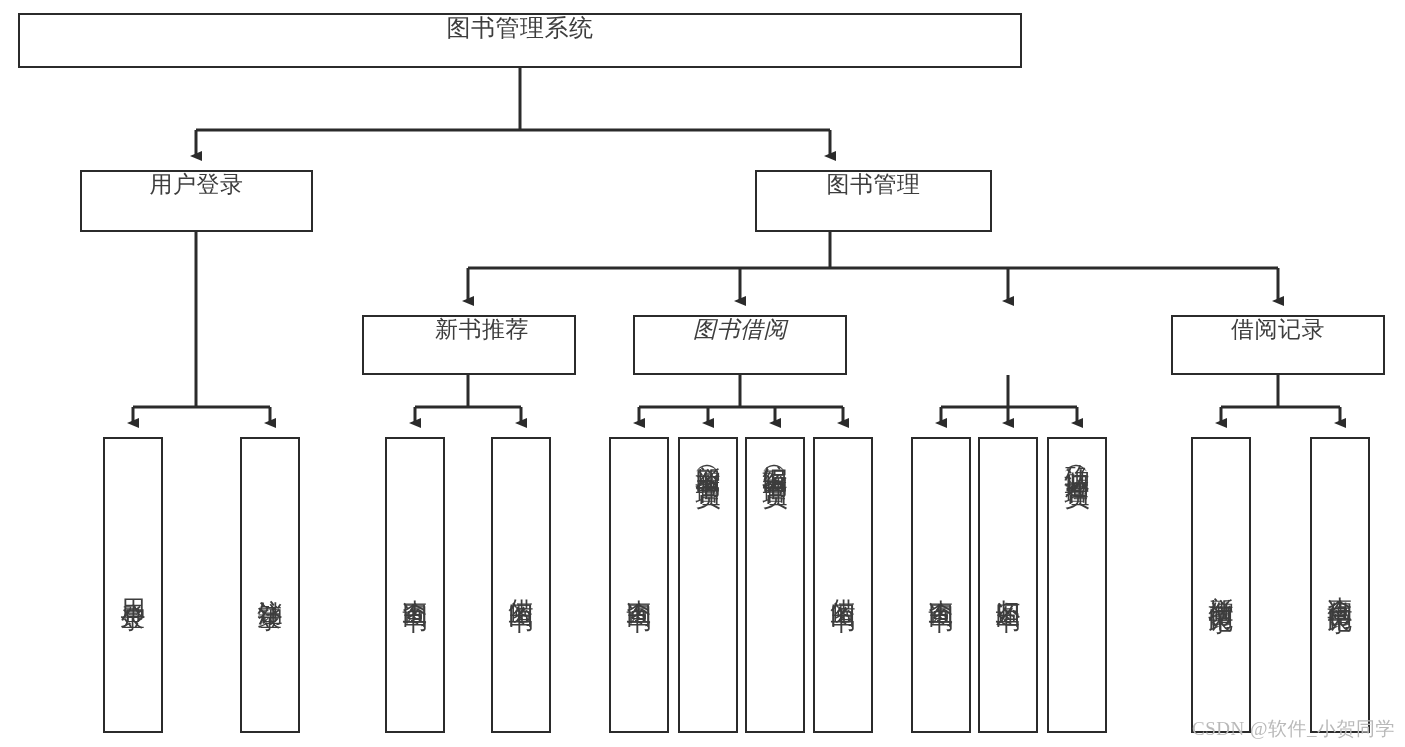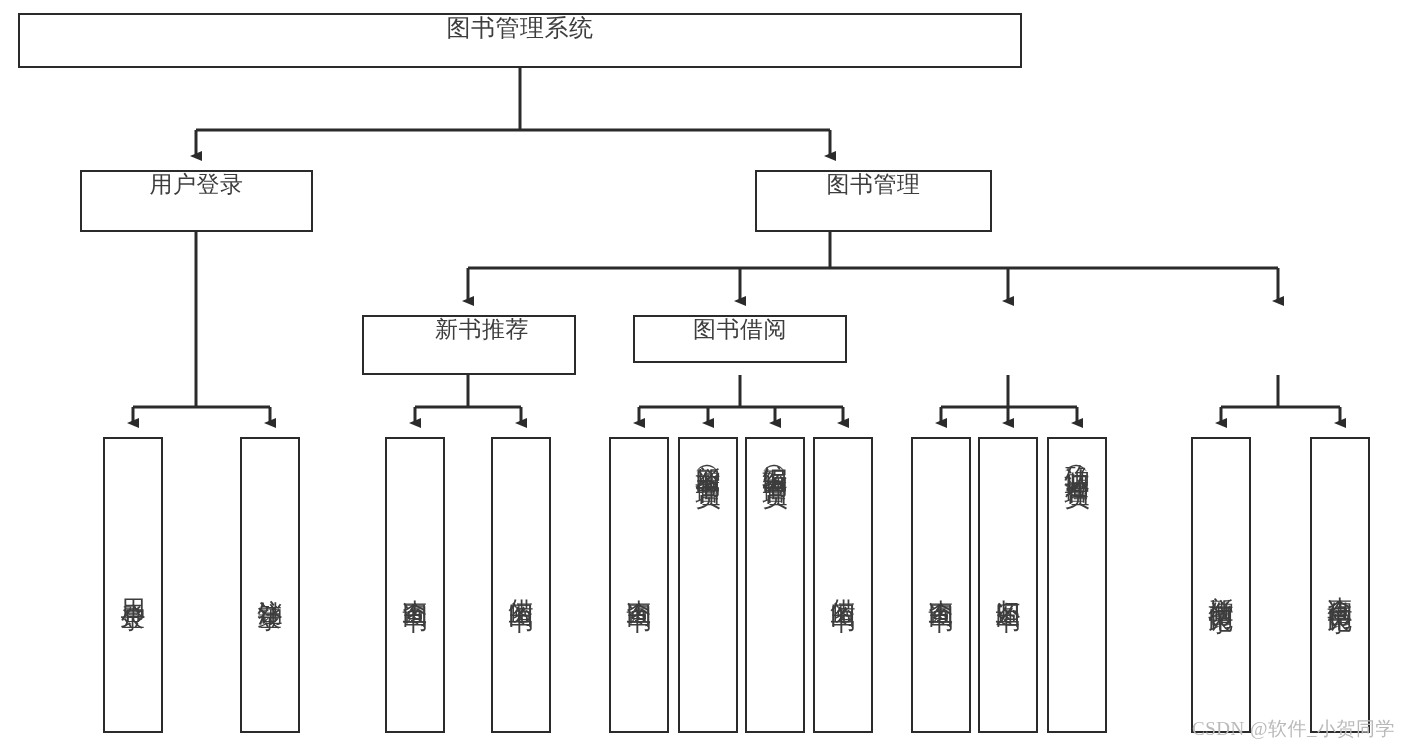--- a/index.html
+++ b/index.html
@@ -135,22 +135,25 @@
   <div class="node horizontal" style="left:80px; top:170px; width:233px; height:62px;">
     <span class="lbl">用户登录</span>
   </div>
   <div class="node horizontal" style="left:711px; top:170px; width:237px; height:62px;margin-left:44px;">
     <span class="lbl">图书管理</span>
   </div>
 
   <div class="node horizontal" style="left:362px; top:315px; width:214px; height:60px;padding-left:26px;">
     <span class="lbl">新书推荐</span>
   </div>
-  <div class="node horizontal" style="left:633px; top:315px; width:214px; height:48px;">
+  <div class="node horizontal" style="left:633px; top:315px; width:214px; height:60px;font-style:italic;">
     <span class="lbl">图书借阅</span>
+  </div>
+  <div class="node horizontal" style="left:1171px; top:315px; width:214px; height:60px;">
+    <span class="lbl">借阅记录</span>
   </div>
 
   <div class="node vertical mid" style="left:103px; top:437px; width:60px; height:296px;">
     <span class="lbl">用户登录</span>
   </div>
   <div class="node vertical mid" style="left:240px; top:437px; width:60px; height:296px;">
     <span class="lbl">注销登录</span>
   </div>
 
   <div class="node vertical mid" style="left:385px; top:437px; width:60px; height:296px;">

